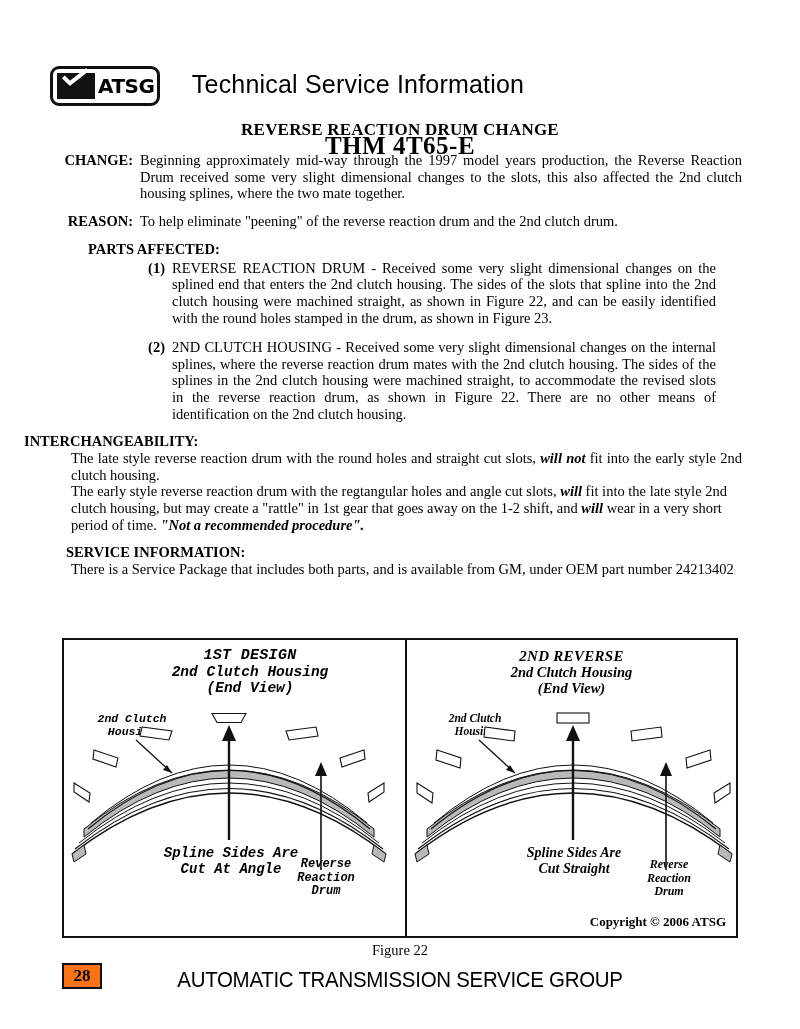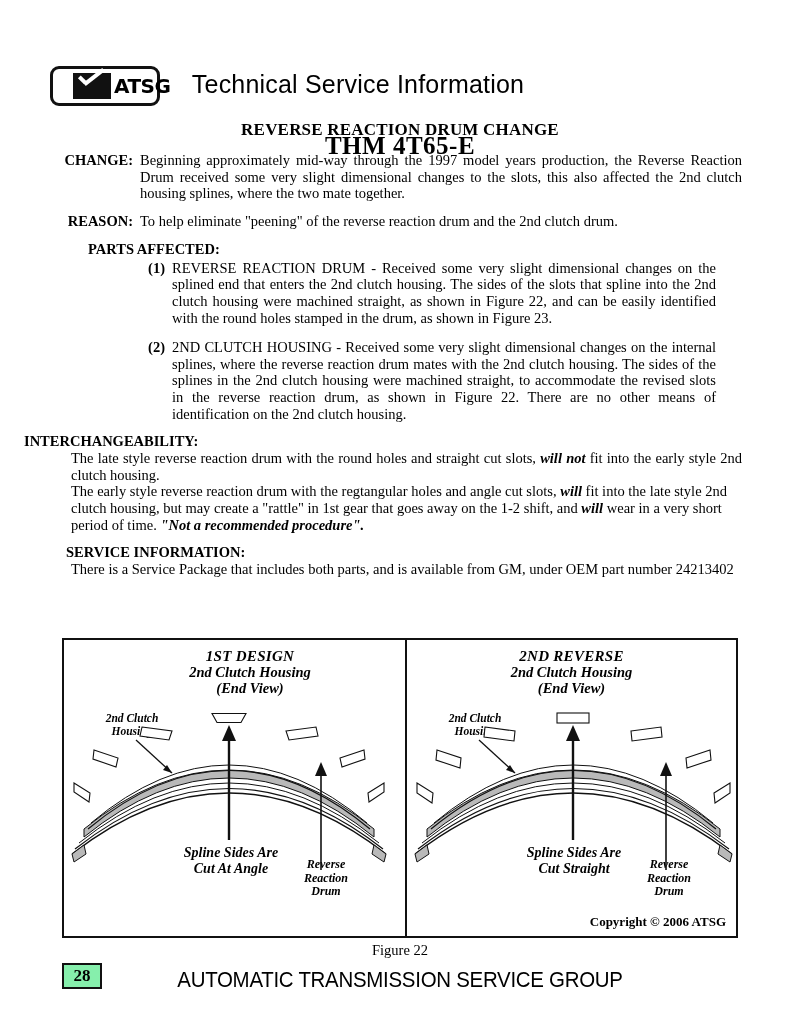--- a/index.html
+++ b/index.html
@@ -12,21 +12,21 @@
 
   
   .header{position:absolute;left:0;top:30px;width:800px;height:50px;}
   .logo{
     position:absolute;left:50px;top:36px;width:110px;height:40px;
     border:3px solid #111;border-radius:9px;background:#fff;
     box-sizing:border-box;display:flex;align-items:center;
   }
   .logo-inner{
     display:flex;align-items:center;justify-content:flex-start;
-    width:100%;height:100%;padding:19px;box-sizing:border-box;
+    width:100%;height:100%;padding:3px;box-sizing:border-box;
   }
   .logo-check{
     width:38px;height:26px;background:#111;position:relative;flex:none;margin-left:1px;
   }
   .logo-check:before{
     content:"";position:absolute;left:5px;top:5px;width:9px;height:4px;
     background:#fff;transform:rotate(45deg);
   }
   .logo-check:after{
     content:"";position:absolute;left:9px;top:2px;width:24px;height:4px;
@@ -82,21 +82,21 @@
   .indent-block.last-left{text-align:left;}
   i.b{font-style:italic;font-weight:bold;}
   .spacer{height:11px;}
 
   
   .figwrap{position:absolute;left:62px;top:638px;width:676px;height:300px;}
   .panel{
     position:absolute;top:0;height:300px;border:2px solid #111;
     box-sizing:border-box;background:#fff;overflow:hidden;
   }
-  .panel-l{left:0;width:376px;}
+  .panel-l{left:0;width:376px;font-family:Liberation Mono, monospace;}
   .panel-r{left:343px;width:333px;}
   .p-title{
     position:absolute;left:0;top:8px;width:100%;text-align:center;
     font-weight:bold;font-style:italic;font-size:14.5px;line-height:16px;
   }
   .p-title .l1{font-size:15px;letter-spacing:0.3px;}
   .lab{
     position:absolute;font-weight:bold;font-style:italic;font-size:11.5px;
     line-height:13px;text-align:center;
   }
@@ -109,21 +109,21 @@
   svg{display:block;}
 
   
   .figcap{
     position:absolute;left:0;top:942px;width:800px;text-align:center;font-size:14.5px;
   }
   .pagebox{
     position:absolute;left:62px;top:963px;width:40px;height:26px;
     border:2px solid #111;box-sizing:border-box;
     display:flex;align-items:center;justify-content:center;
-    font-weight:bold;font-size:17px;background:#86efac;
+    font-weight:bold;font-size:17px;background:#f97316;
   }
   .footer-title{
     position:absolute;left:0;top:967px;width:800px;text-align:center;
     font-family:"Liberation Sans", sans-serif;font-size:22px;
     letter-spacing:-0.3px;transform:scaleX(0.93);transform-origin:center;
   }
 </style>
 </head>
 <body>
 

